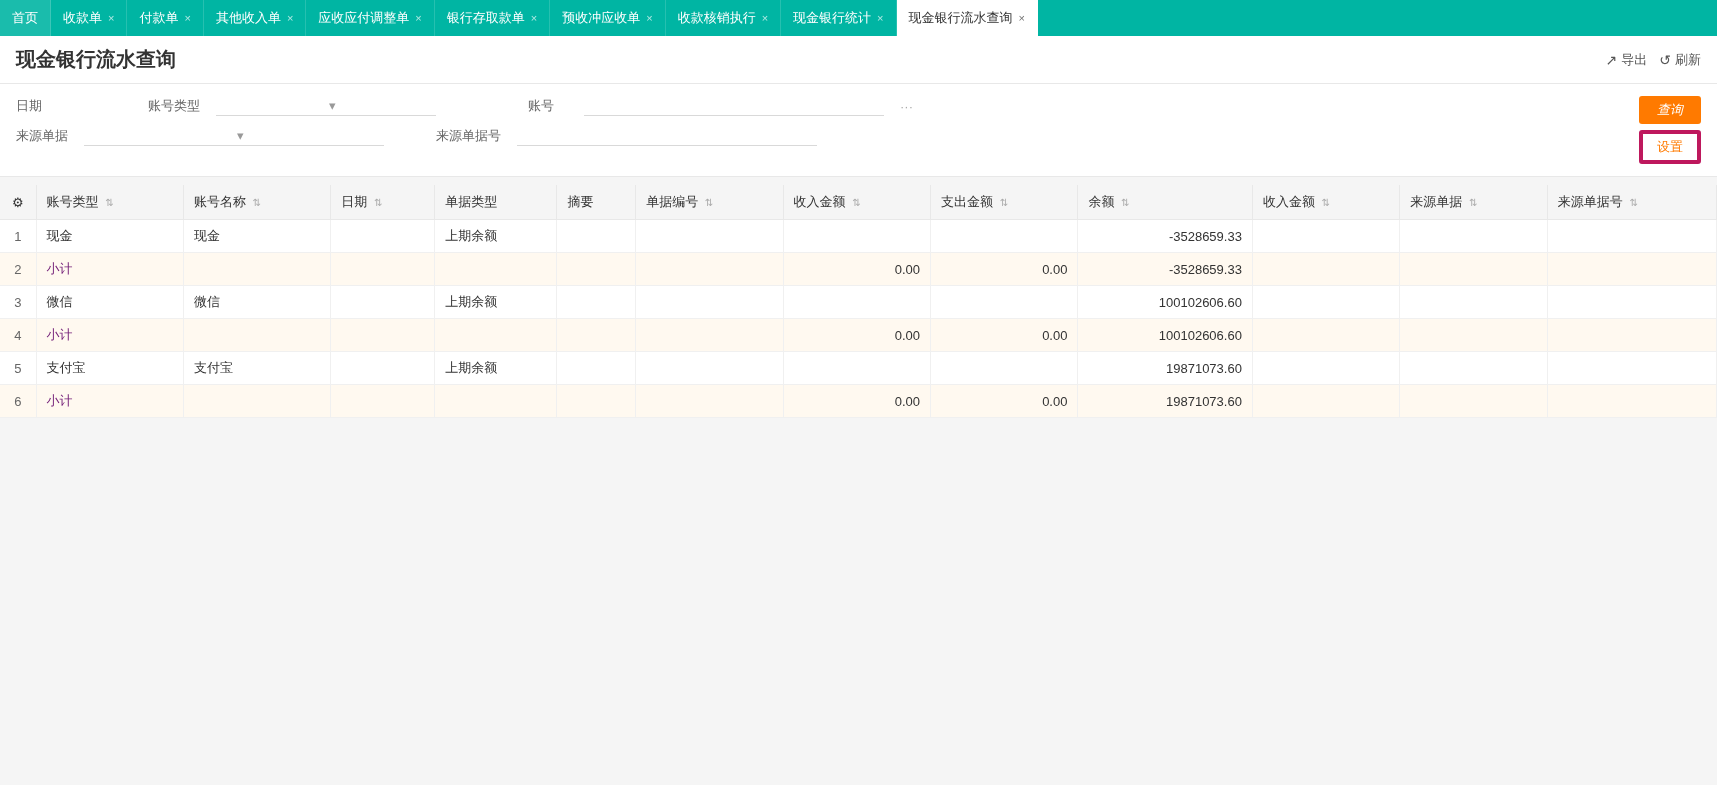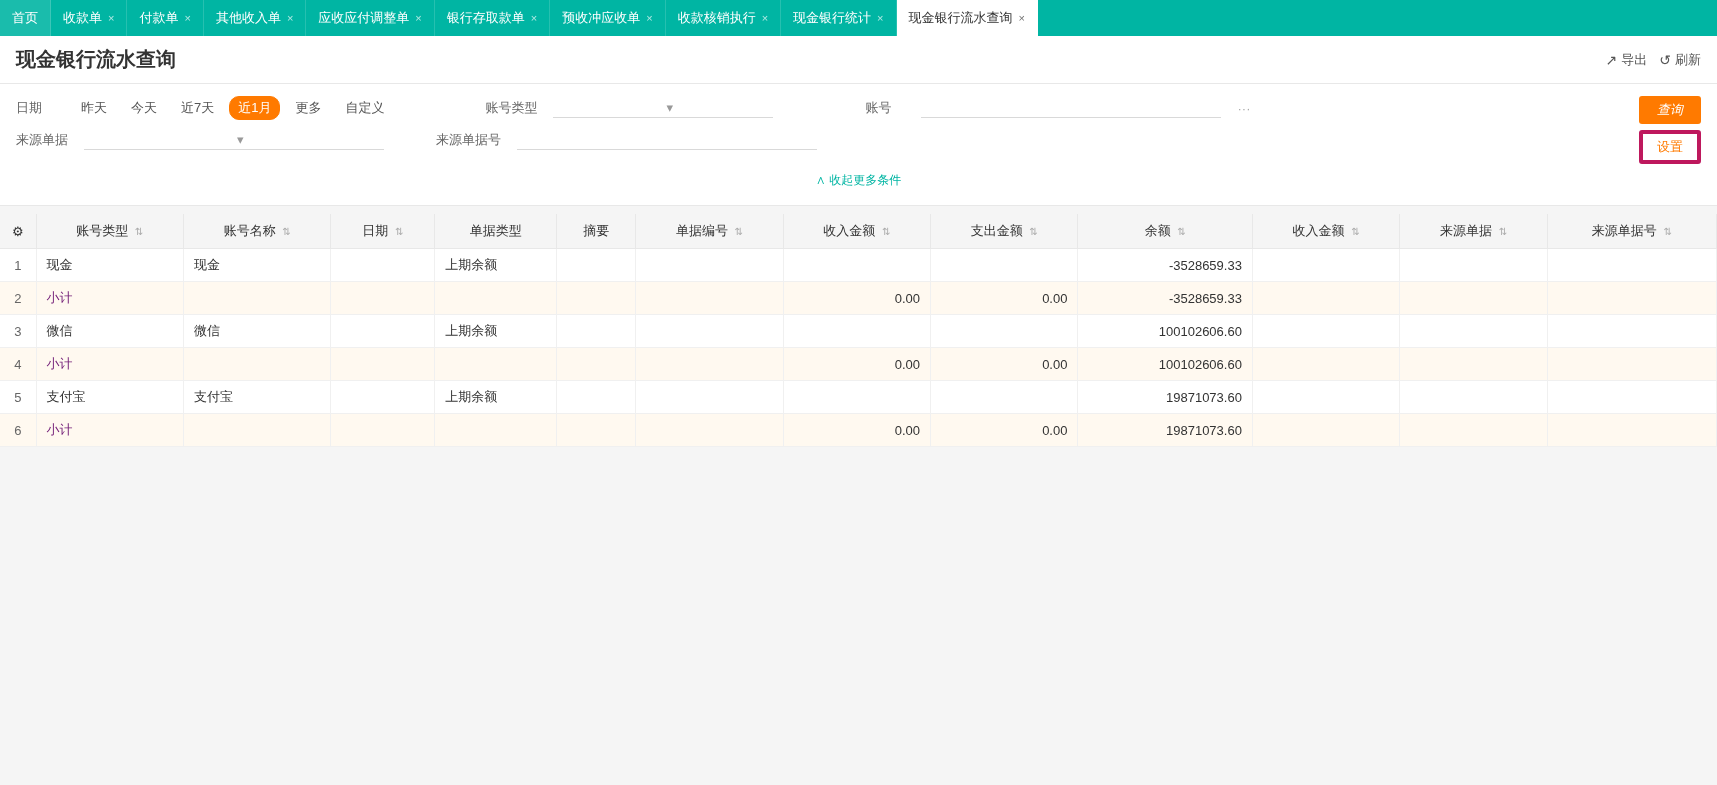--- a/index.html
+++ b/index.html
@@ -172,21 +172,21 @@
       width: 100%;
       border-collapse: collapse;
       font-size: 13px;
     }
     thead tr {
       background: #f5f5f5;
       border-bottom: 1px solid #e8e8e8;
     }
     thead th {
       padding: 8px 10px;
-      text-align: center;
+      text-align: left;
       font-weight: normal;
       color: #333;
       border-right: 1px solid #e8e8e8;
       white-space: nowrap;
       position: relative;
       cursor: pointer;
     }
     thead th .sort-icon {
       display: inline-block;
       font-size: 10px;
@@ -272,28 +272,20 @@
     </div>
   </div>
 </div>
 
 <div class="filter-area">
   <div style="display:flex; justify-content:space-between; align-items:flex-start;">
     <div style="flex:1;">
 
       <div class="filter-row">
         <span class="filter-label">日期</span>
-        <div class="date-options">
-          <span class="date-btn">昨天</span>
-          <span class="date-btn">今天</span>
-          <span class="date-btn">近7天</span>
-          <span class="date-btn active">近1月</span>
-          <span class="date-btn">更多</span>
-          <span class="date-btn">自定义</span>
-        </div>
         <span style="display:inline-block; width:60px;"></span>
         <span class="filter-label">账号类型</span>
         <div class="filter-select" style="min-width:220px;">
           <span></span>
           <span>▾</span>
         </div>
         <span style="display:inline-block; width:60px;"></span>
         <span class="filter-label">账号</span>
         <input class="filter-input" style="min-width: 300px;">
         <span style="color:#aaa; cursor:pointer;">···</span>
@@ -311,24 +303,20 @@
         <input class="filter-input" style="min-width: 300px;">
       </div>
     </div>
 
     <div class="filter-buttons">
       <button class="btn-orange">查询</button>
       <button class="btn-outline">设置</button>
     </div>
   </div>
 
-  <div class="collapse-bar">
-    <span>∧ </span>
-    <span>收起更多条件</span>
-  </div>
 </div>
 
 <div class="table-container">
   <table>
     <thead>
       <tr>
         <th style="width:36px; text-align:center;">
           <span>⚙</span>
         </th>
         <th>

